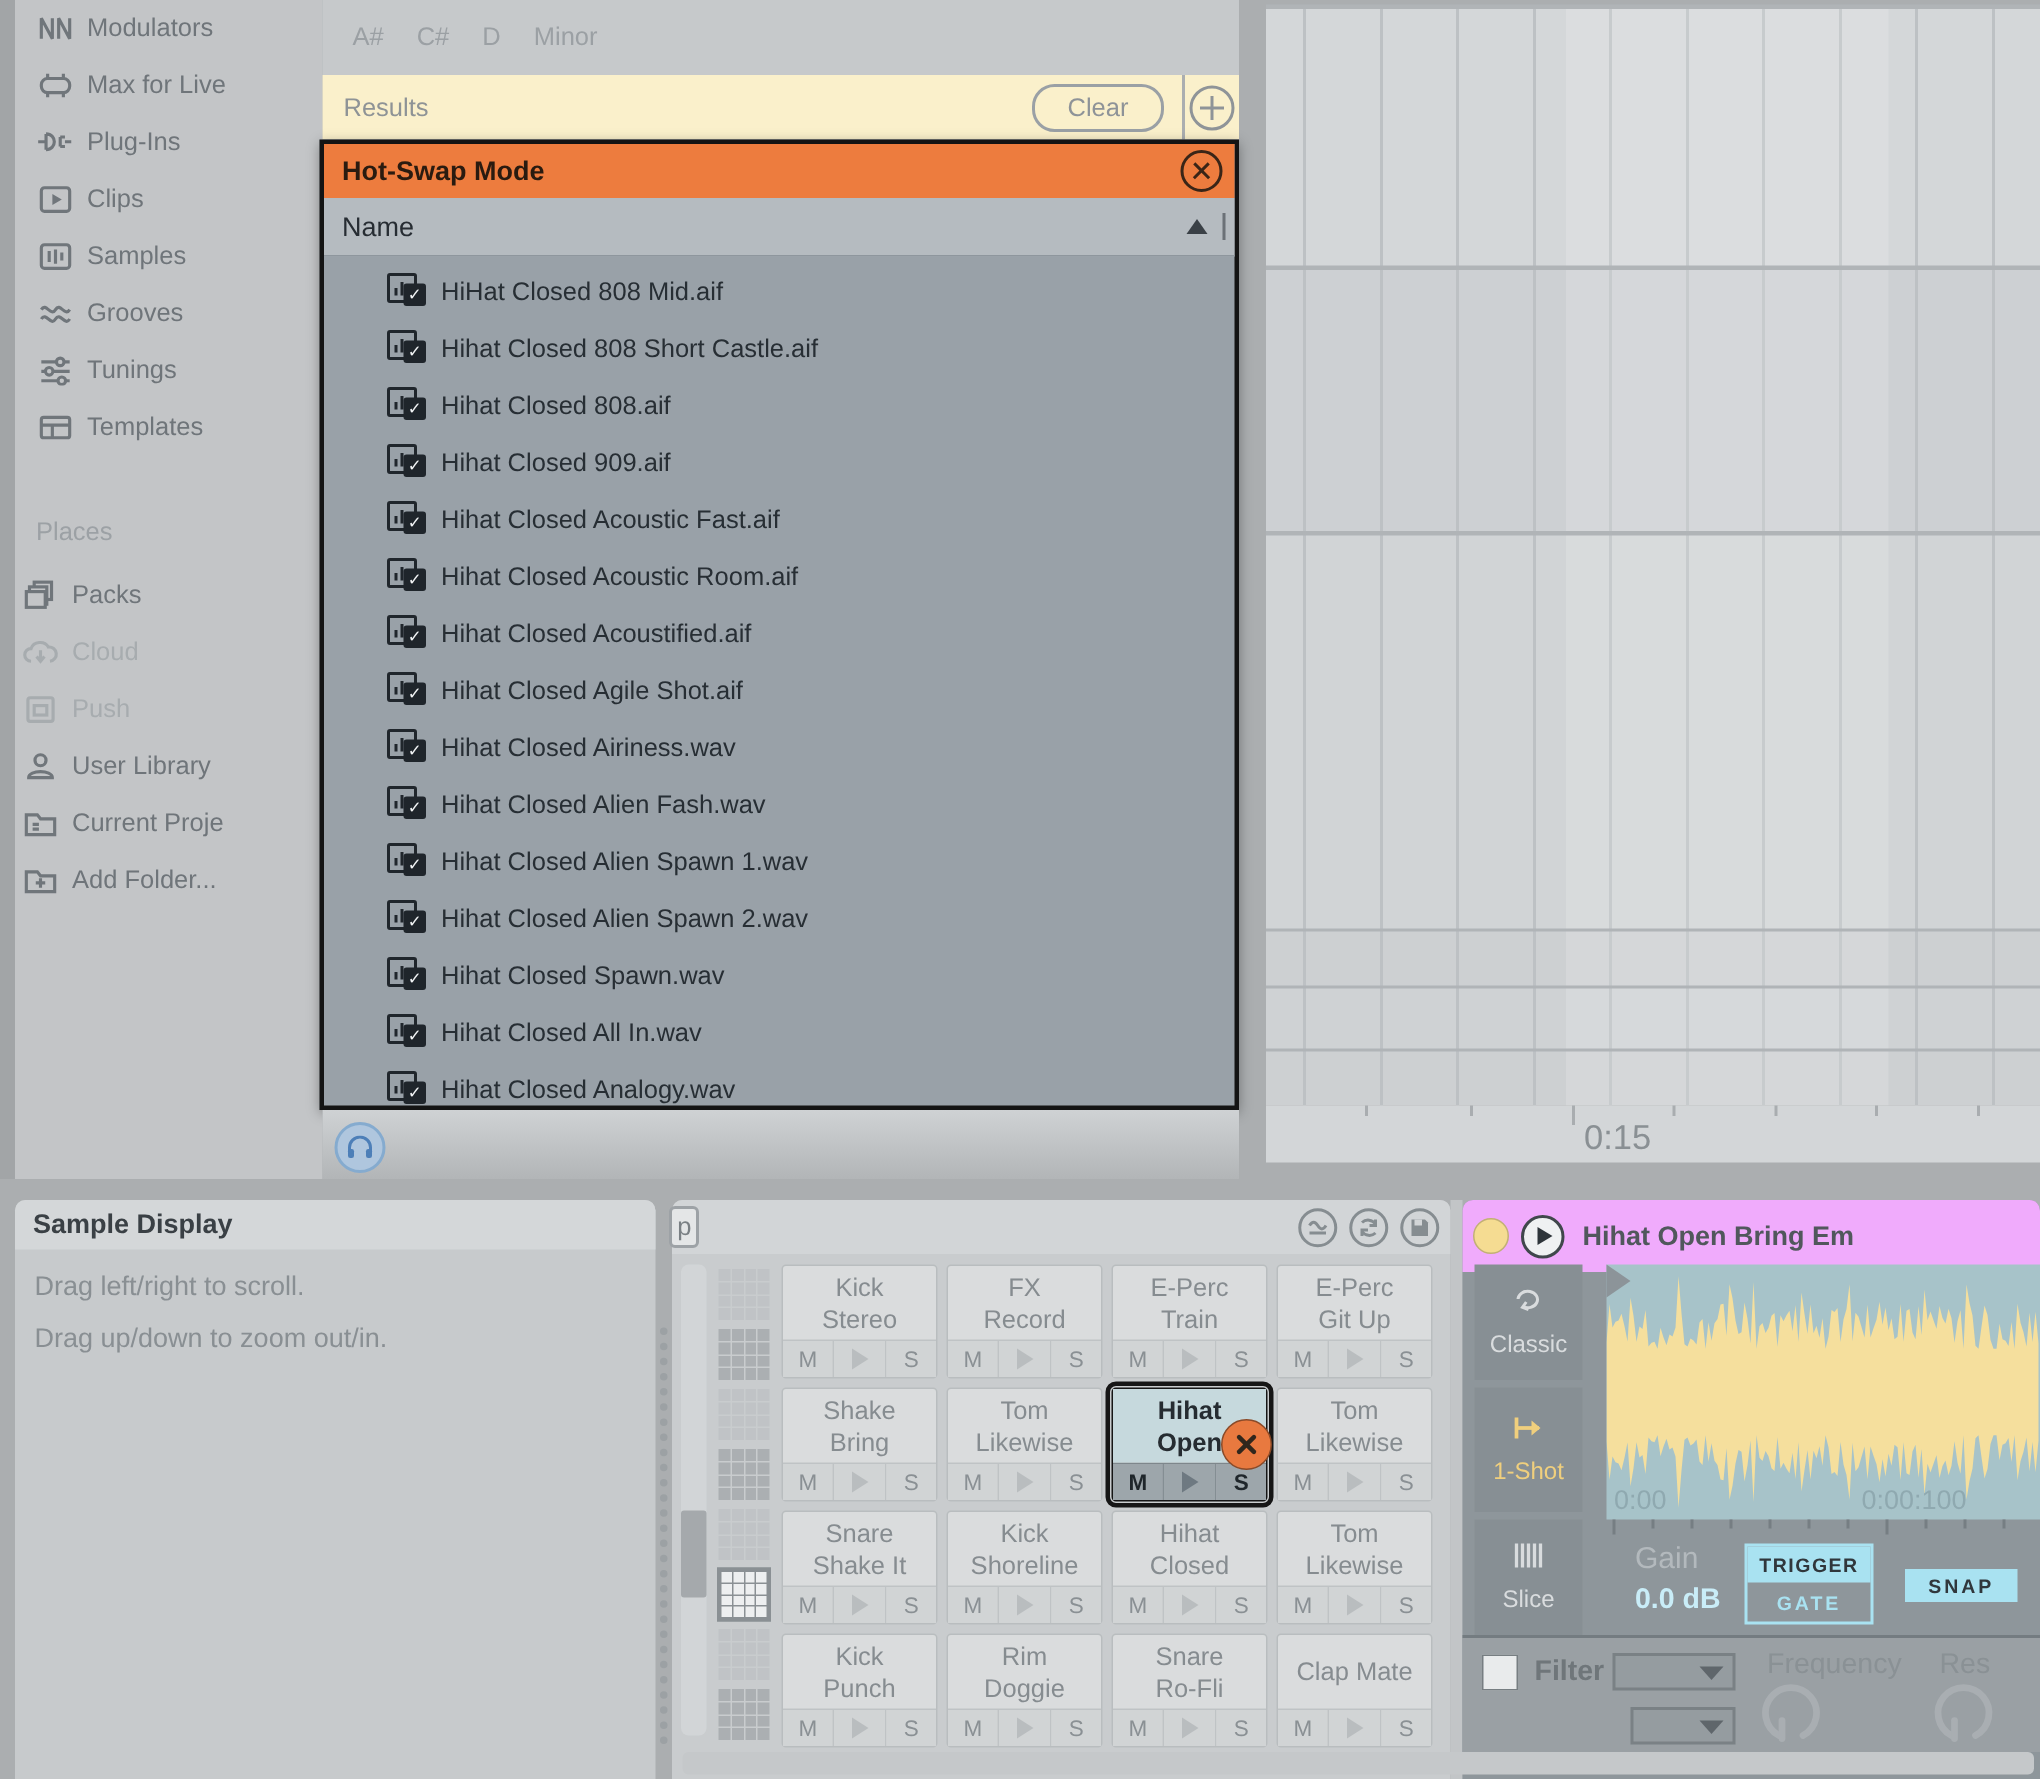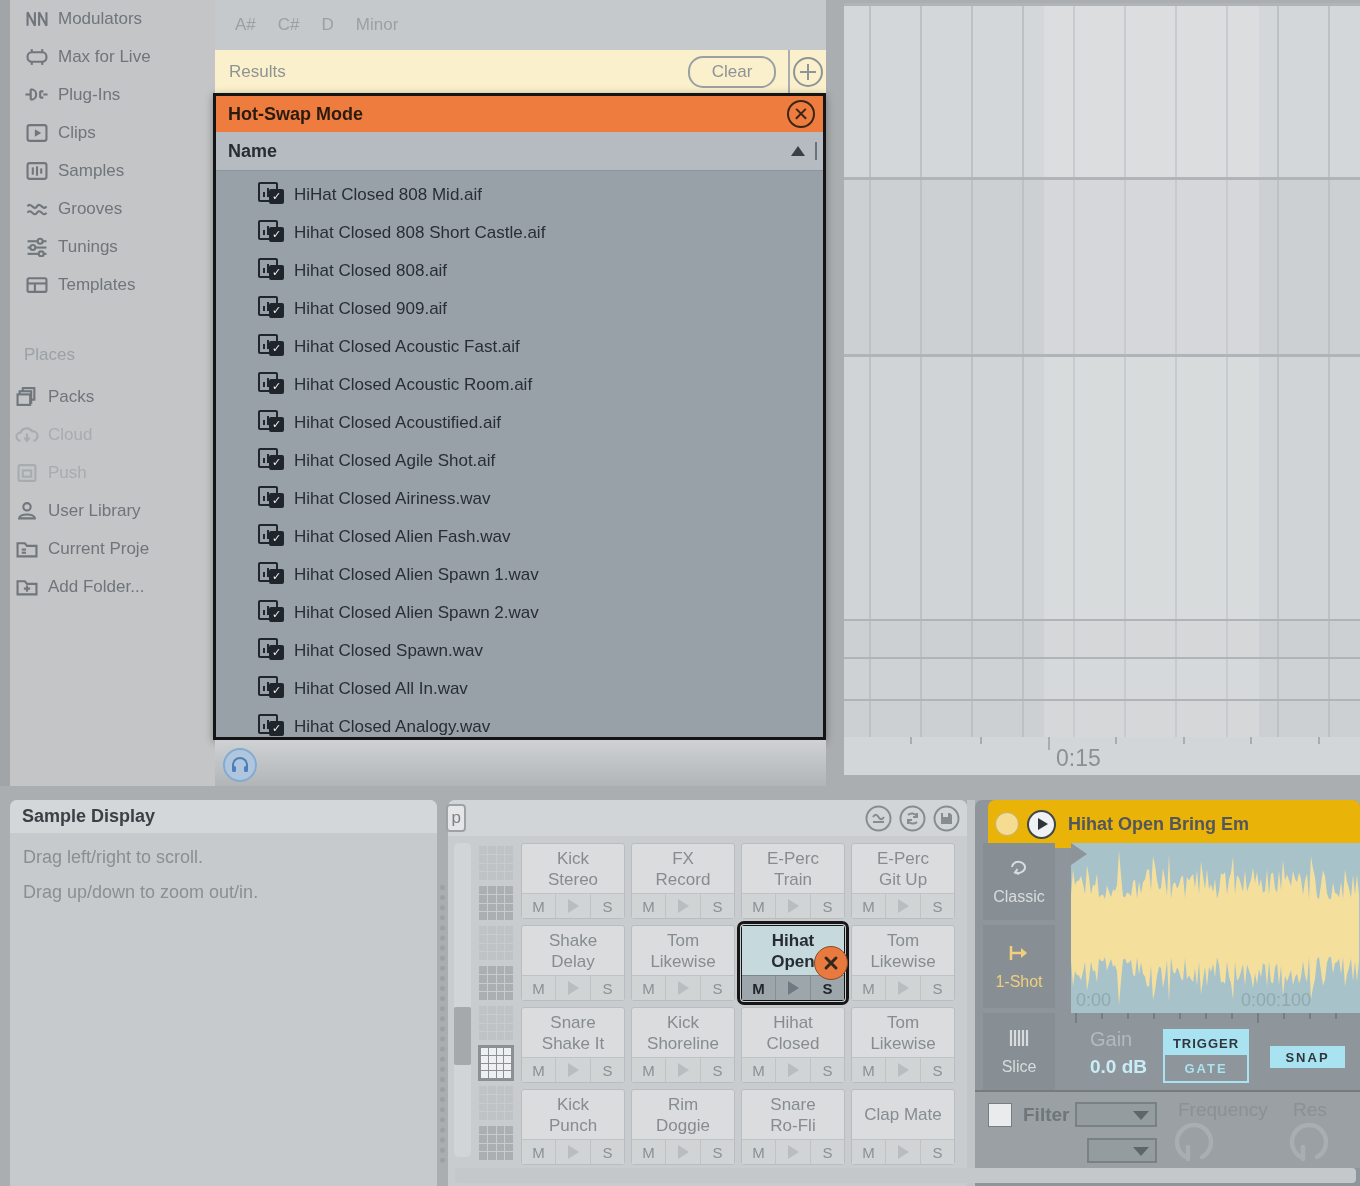--- a/index.html
+++ b/index.html
@@ -37,21 +37,21 @@
 
   
   #hotswap{left:213px;top:93px;width:613px;height:647px;border:3px solid #141414;box-sizing:border-box;background:#99A1A8;box-shadow:0 2px 8px rgba(0,0,0,.35);}
   #hs-header{height:36px;background:var(--orange);display:flex;align-items:center;}
   #hs-title{font-size:18px;font-weight:700;color:#2A1B10;margin-left:12px;flex:1;}
   #hs-close{width:24px;height:24px;margin-right:8px;border:2px solid #3A2517;border-radius:50%;position:relative;}
   #hs-close::before,#hs-close::after{content:"";position:absolute;left:50%;top:50%;width:14px;height:2.4px;background:#3A2517;}
   #hs-close::before{transform:translate(-50%,-50%) rotate(45deg);}
   #hs-close::after{transform:translate(-50%,-50%) rotate(-45deg);}
   #hs-colhead{height:38px;background:#B5BBC0;display:flex;align-items:center;border-bottom:1px solid #8E969D;}
-  #hs-colname{font-size:18px;font-weight:700;color:#272D33;margin-left:12px;flex:1;}
+  #hs-colname{font-size:18px;font-weight:400;color:#272D33;margin-left:12px;flex:1;}
   #hs-sort{width:0;height:0;border-left:7px solid transparent;border-right:7px solid transparent;border-bottom:10px solid #3A4046;margin-right:10px;}
   #hs-coldiv{width:2px;height:18px;background:#6B7177;margin-right:6px;}
   #hs-list{padding-top:5px;}
   .hs-row{height:38px;display:flex;align-items:center;padding-left:42px;}
   .hs-row .fic{width:30px;height:26px;position:relative;flex:0 0 30px;}
   .fic .doc{position:absolute;left:0;top:0;width:16px;height:16px;border:2px solid #20262C;border-radius:2px;background:transparent;}
   .fic .doc i{position:absolute;background:#20262C;width:2px;bottom:3px;}
   .fic .chk{position:absolute;left:11px;top:7px;width:15px;height:15px;background:#1F252B;border-radius:2px;color:#F2F4F5;font-size:11px;font-weight:700;display:flex;align-items:center;justify-content:center;}
   .hs-row .nm{font-size:17px;font-weight:500;color:#272E34;margin-left:6px;white-space:nowrap;}
 
@@ -109,21 +109,21 @@
   #pad-x{position:absolute;right:-4px;top:20px;width:32px;height:32px;border-radius:50%;background:#E8793F;border:1px solid #8A4A28;z-index:6;}
   #pad-x::before,#pad-x::after{content:"";position:absolute;left:50%;top:50%;width:17px;height:3px;background:#31271D;border-radius:2px;}
   #pad-x::before{transform:translate(-50%,-50%) rotate(45deg);}
   #pad-x::after{transform:translate(-50%,-50%) rotate(-45deg);}
 
   
   #panel-divider{left:967px;top:800px;width:8px;height:386px;background:#C2C5C7;}
 
   
   #device{left:975px;top:800px;width:385px;height:386px;background:#8E969B;border-radius:7px 7px 0 0;}
-  #dev-titlebar{height:48px;background:#eab308;border-radius:7px 7px 0 0;display:flex;align-items:center;margin-left:13px;}
+  #dev-titlebar{height:48px;background:#f0abfc;border-radius:7px 7px 0 0;display:flex;align-items:center;}
   #dev-onoff{width:22px;height:22px;border-radius:50%;background:var(--devYellow);border:1px solid #C2B075;margin-left:7px;}
   #dev-play{width:25px;height:25px;border-radius:50%;border:2.5px solid #40474C;background:#EFF1F2;margin-left:8px;display:flex;align-items:center;justify-content:center;}
   #dev-play i{width:0;height:0;border-top:6px solid transparent;border-bottom:6px solid transparent;border-left:10px solid #2E353A;margin-left:2px;}
   #dev-title{margin-left:12px;font-size:18px;font-weight:700;color:#51575C;}
   .mode-cell{position:absolute;left:8px;width:72px;background:#878F94;display:flex;flex-direction:column;align-items:center;justify-content:center;gap:6px;}
   .mode-cell .mlabel{font-size:16px;color:#D9DCDE;}
   .mode-cell.active .mlabel{color:var(--modeYellow);}
   .mode-icon{color:#D9DCDE;}
   .mode-cell.active .mode-icon{color:var(--modeYellow);}
   #waveform{position:absolute;left:96px;top:43px;width:289px;height:170px;background:var(--waveBg);}
@@ -745,21 +745,21 @@
             <div class="m-btn">M</div>
             <div class="p-btn">
               <span class="tri"></span>
             </div>
             <div class="s-btn">S</div>
           </div>
         </div>
         <div class="pad" style="left: 0px; top: 82px;">
           <div class="name">
             <span>Shake</span>
-            <span>Delay</span>
+            <span>Bring</span>
           </div>
           <div class="mps">
             <div class="m-btn">M</div>
             <div class="p-btn">
               <span class="tri"></span>
             </div>
             <div class="s-btn">S</div>
           </div>
         </div>
         <div class="pad" style="left: 110px; top: 82px;">

